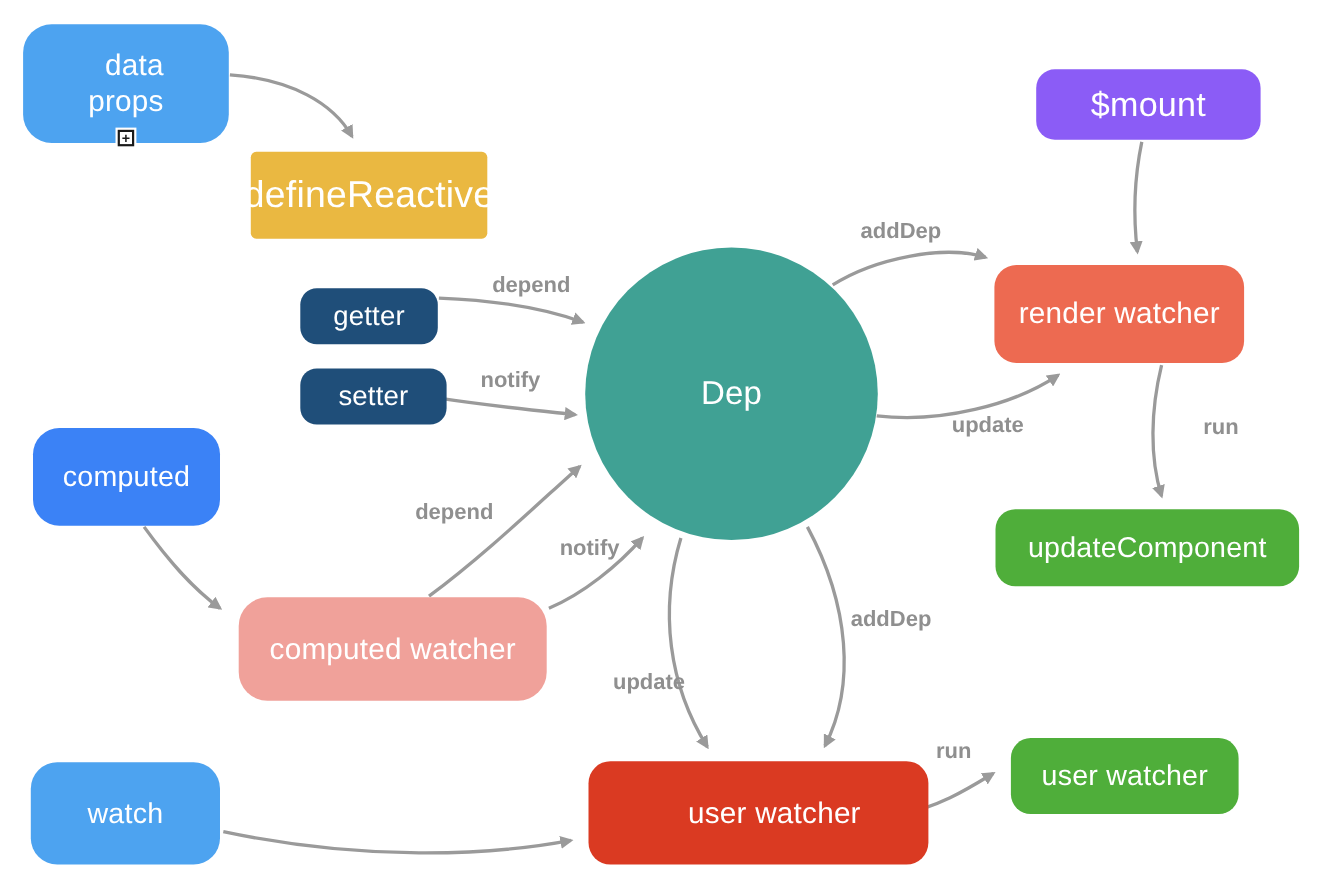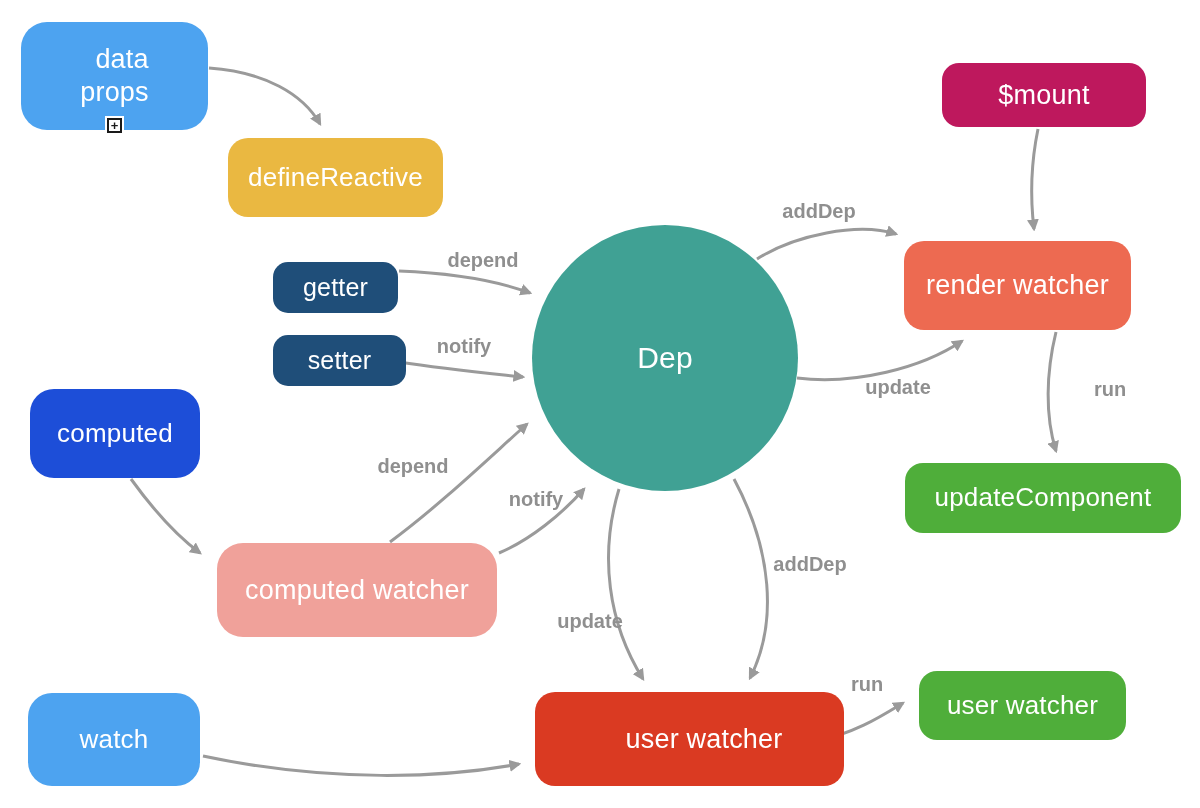--- a/index.html
+++ b/index.html
@@ -98,35 +98,35 @@
     <path class="edge" d="M 734,479 C 772,550 778,623 750,678" marker-end="url(#arrow)"></path>
     <path class="edge" d="M 203,756 C 330,783 445,778 519,764" marker-end="url(#arrow)"></path>
     <path class="edge" d="M 817,741 C 855,733 880,717 903,703" marker-end="url(#arrow)"></path>
   </svg>
 
   <div class="node" style="left: 21px; top: 22px; width: 187px; height: 108px; border-radius: 26px; font-size: 27px; background-color: rgb(77, 163, 240);">data
 props</div>
 
   <div class="expand-widget" style="left:107px; top:118px;">+</div>
 
-  <div class="node" style="left: 228px; top: 138px; width: 215px; height: 79px; border-radius: 20px; font-size: 26px; background-color: rgb(234, 184, 65);">defineReactive</div>
+  <div class="node" style="left: 228px; top: 138px; width: 215px; height: 79px; border-radius: 5px; font-size: 34px; background-color: rgb(234, 184, 65);">defineReactive</div>
 
   <div class="node" style="left: 273px; top: 262px; width: 125px; height: 51px; border-radius: 15px; font-size: 25px; background-color: rgb(31, 78, 121);">getter</div>
 
   <div class="node" style="left: 273px; top: 335px; width: 133px; height: 51px; border-radius: 15px; font-size: 25px; background-color: rgb(31, 78, 121);">setter</div>
 
-  <div class="node" style="left: 30px; top: 389px; width: 170px; height: 89px; border-radius: 24px; font-size: 26px; background-color: #1d4ed8;">computed</div>
+  <div class="node" style="left: 30px; top: 389px; width: 170px; height: 89px; border-radius: 24px; font-size: 26px; background-color: #3b82f6;">computed</div>
 
   <div class="node" style="left: 217px; top: 543px; width: 280px; height: 94px; border-radius: 26px; font-size: 27px; background-color: rgb(240, 161, 154);">computed watcher</div>
 
   <div class="node" style="left: 28px; top: 693px; width: 172px; height: 93px; border-radius: 24px; font-size: 26px; background-color: rgb(77, 163, 240);">watch</div>
 
   <div class="node circle" style="left: 532px; top: 225px; width: 266px; height: 266px; font-size: 30px; background-color: rgb(64, 161, 148);">Dep</div>
 
-  <div class="node" style="left: 942px; top: 63px; width: 204px; height: 64px; border-radius: 17px; font-size: 27px; background-color: #be185d;">$mount</div>
+  <div class="node" style="left: 942px; top: 63px; width: 204px; height: 64px; border-radius: 17px; font-size: 31px; background-color: #8b5cf6;">$mount</div>
 
   <div class="node" style="left: 904px; top: 241px; width: 227px; height: 89px; border-radius: 20px; font-size: 27px; background-color: rgb(237, 106, 81);">render watcher</div>
 
   <div class="node" style="left: 905px; top: 463px; width: 276px; height: 70px; border-radius: 18px; font-size: 26px; background-color: rgb(79, 174, 58);">updateComponent</div>
 
   <div class="node" style="left: 535px; top: 692px; width: 280px; height: 94px; border-radius: 20px; font-size: 27px; background-color: rgb(218, 58, 34); padding-left: 29px;">user watcher</div>
 
   <div class="node" style="left: 919px; top: 671px; width: 207px; height: 69px; border-radius: 18px; font-size: 26px; background-color: rgb(79, 174, 58);">user watcher</div>
 
   <span class="edge-label" style="left:483px; top:260px;">depend</span>

